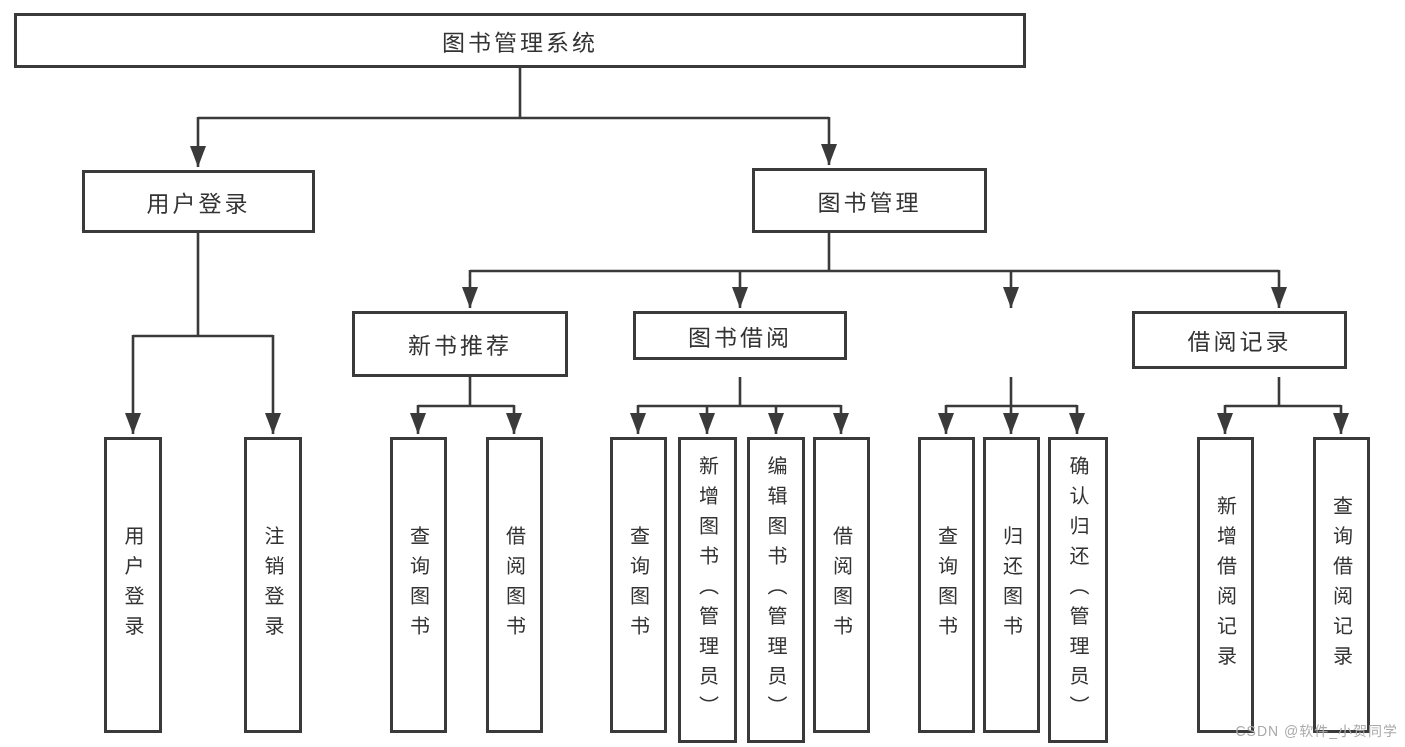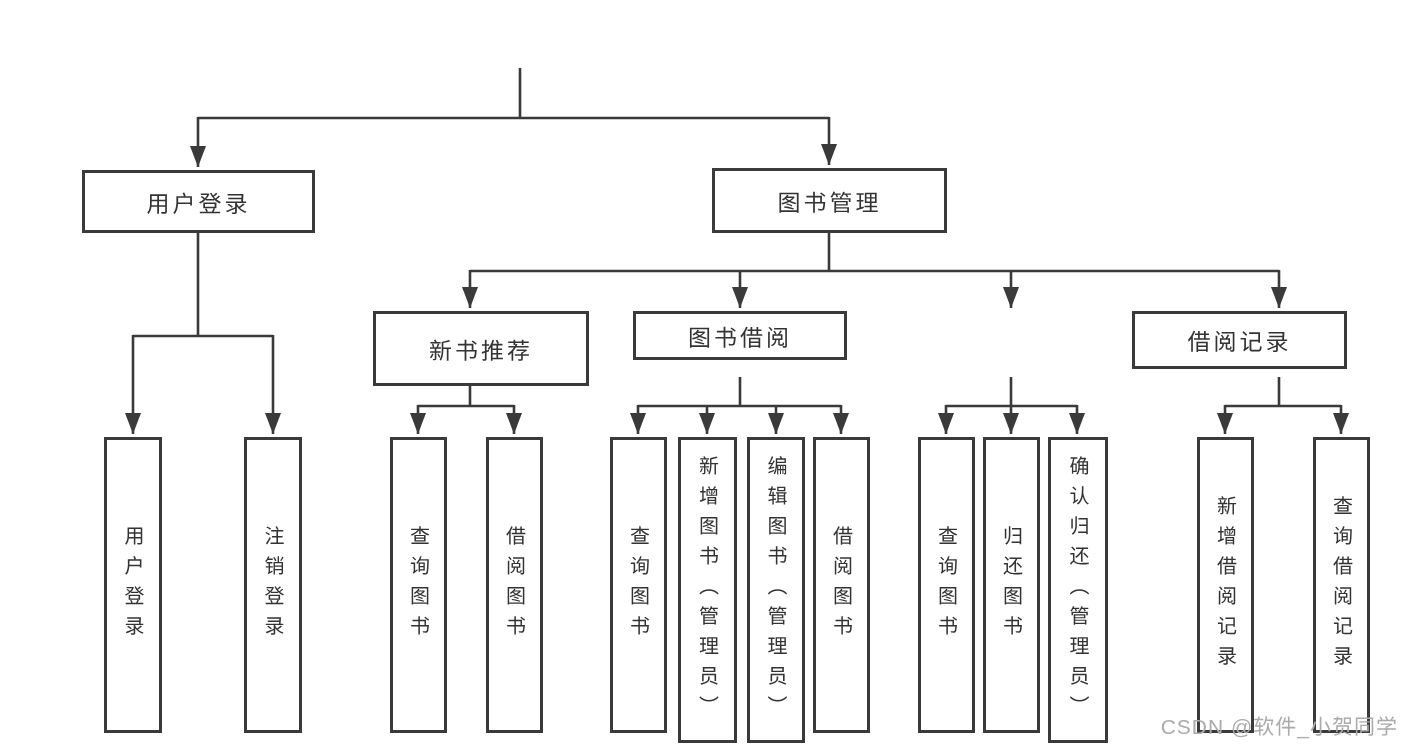--- a/index.html
+++ b/index.html
@@ -37,21 +37,21 @@
     writing-mode:vertical-rl;
     text-orientation:mixed;
     font-size:20px;
     line-height:1;
     letter-spacing:10px;
     white-space:nowrap;
   }
   .watermark{
     position:absolute;
     right:7px;bottom:7px;
-    font-size:21px;
+    font-size:14px;
     letter-spacing:1px;
     color:var(--watermark);
     white-space:nowrap;
     z-index:5;
   }
 </style>
 </head>
 <body>
 
 <div class="stage">
@@ -92,29 +92,32 @@
     <line class="link" x1="841" y1="405" x2="841" y2="434" marker-end="url(#ah)"></line>
 
     <line class="link" x1="946" y1="405" x2="946" y2="434" marker-end="url(#ah)"></line>
     <line class="link" x1="1011" y1="405" x2="1011" y2="434" marker-end="url(#ah)"></line>
     <line class="link" x1="1077" y1="405" x2="1077" y2="434" marker-end="url(#ah)"></line>
 
     <line class="link" x1="1225" y1="405" x2="1225" y2="434" marker-end="url(#ah)"></line>
     <line class="link" x1="1341" y1="405" x2="1341" y2="434" marker-end="url(#ah)"></line>
   </svg>
 
+  <div class="node h" style="left:14px;top:13px;width:1012px;height:55px">
+    <span>图书管理系统</span>
+  </div>
 
   <div class="node h" style="left:82px;top:170px;width:233px;height:63px">
     <span>用户登录</span>
   </div>
-  <div class="node h" style="left:712px;top:168px;width:235px;height:65px">
+  <div class="node h" style="left:752px;top:168px;width:235px;height:65px">
     <span>图书管理</span>
   </div>
 
-  <div class="node h" style="left:373px;top:311px;width:216px;height:75px">
+  <div class="node h" style="left:352px;top:311px;width:216px;height:66px">
     <span>新书推荐</span>
   </div>
   <div class="node h" style="left:633px;top:311px;width:214px;height:49px">
     <span>图书借阅</span>
   </div>
   <div class="node h" style="left:1132px;top:311px;width:215px;height:58px">
     <span>借阅记录</span>
   </div>
 
   <div class="node v" style="left:104px;top:437px;width:58px;height:296px">

